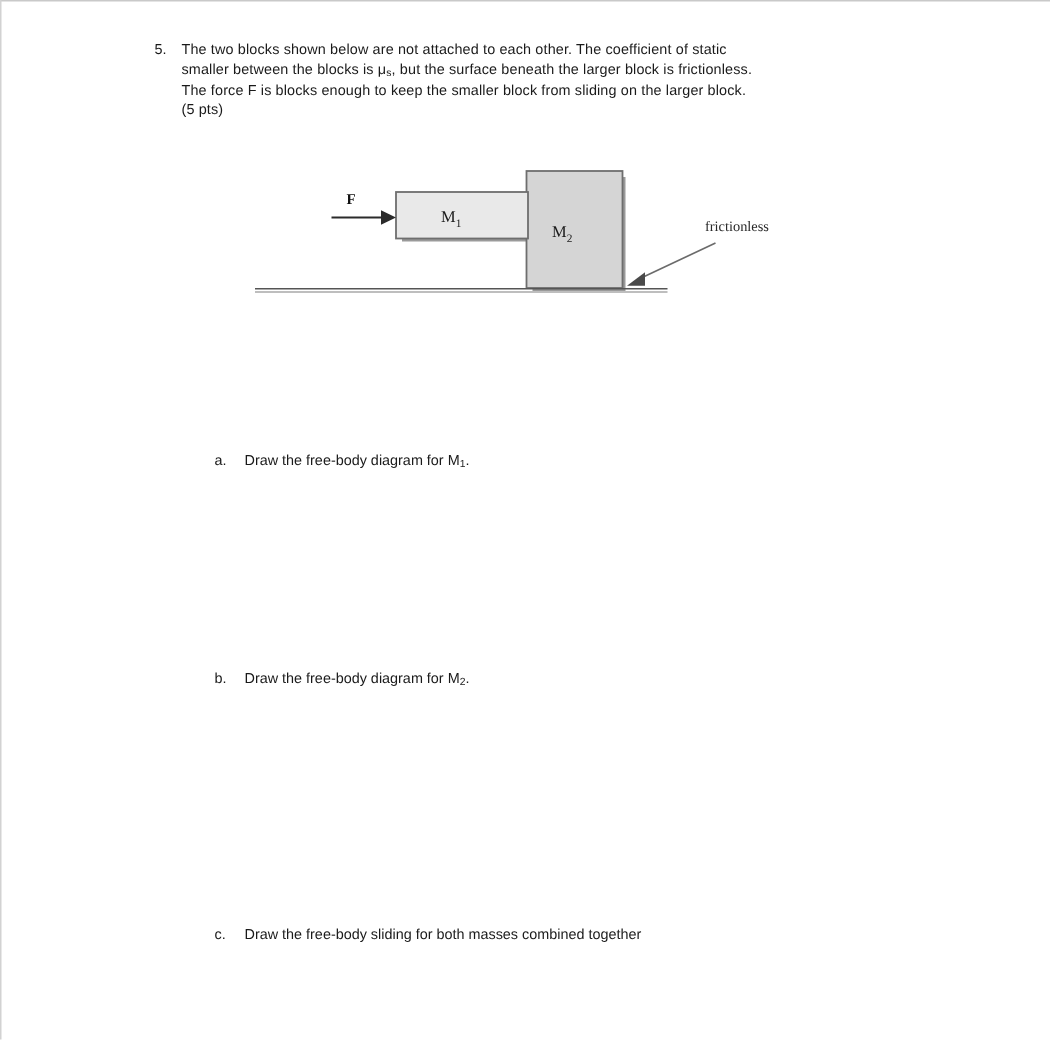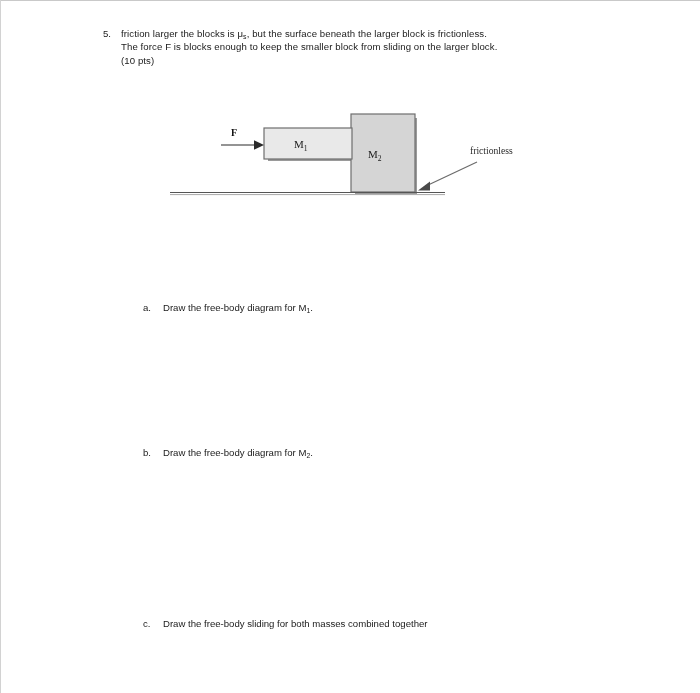--- a/index.html
+++ b/index.html
@@ -120,27 +120,30 @@
 <body>
 
 <div class="page-edge-top"></div>
 <div class="page-edge-left"></div>
 
 <div class="problem">
   <div class="problem-row">
     <div class="problem-number">5.</div>
     <div class="problem-body">
       <p>
-        <span>friction larger the blocks is μ</span><sub>s</sub><span>, but the surface beneath the larger block is frictionless.</span>
+        <span>The two blocks shown below are not attached to each other.  The coefficient of static</span>
+      </p>
+      <p>
+        <span>smaller between the blocks is μ</span><sub>s</sub><span>, but the surface beneath the larger block is frictionless.</span>
       </p>
       <p>
         <span>The force F is blocks enough to keep the smaller block from sliding on the larger block.</span>
       </p>
       <p>
-        <span>(10 pts)</span>
+        <span>(5 pts)</span>
       </p>
     </div>
   </div>
 </div>
 
 <div class="figure">
   <svg width="700" height="693" viewBox="0 0 700 693" xmlns="http://www.w3.org/2000/svg">
 
     <rect x="355" y="118" width="62" height="76" fill="#9a9a9a"></rect>
     <rect x="268" y="132" width="86" height="29" fill="#9a9a9a"></rect>

